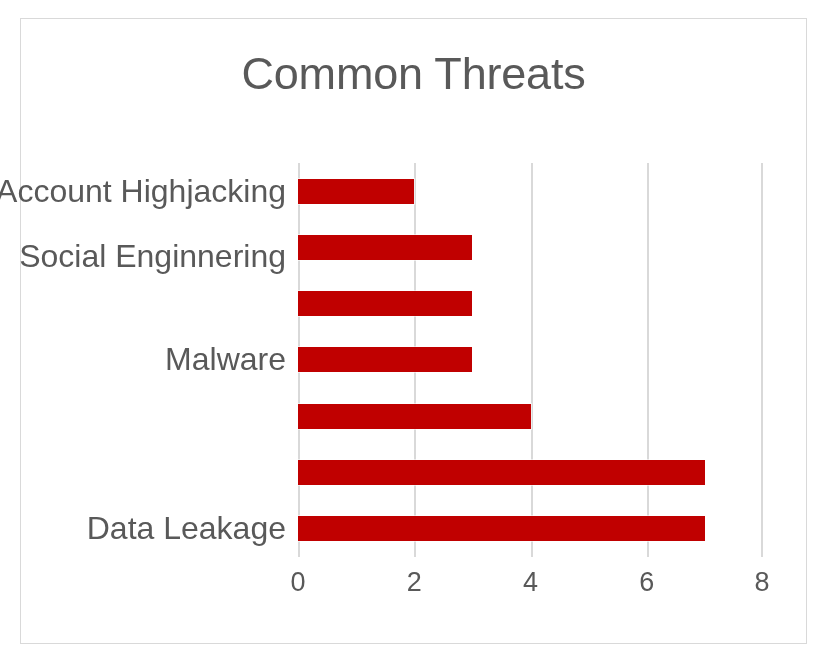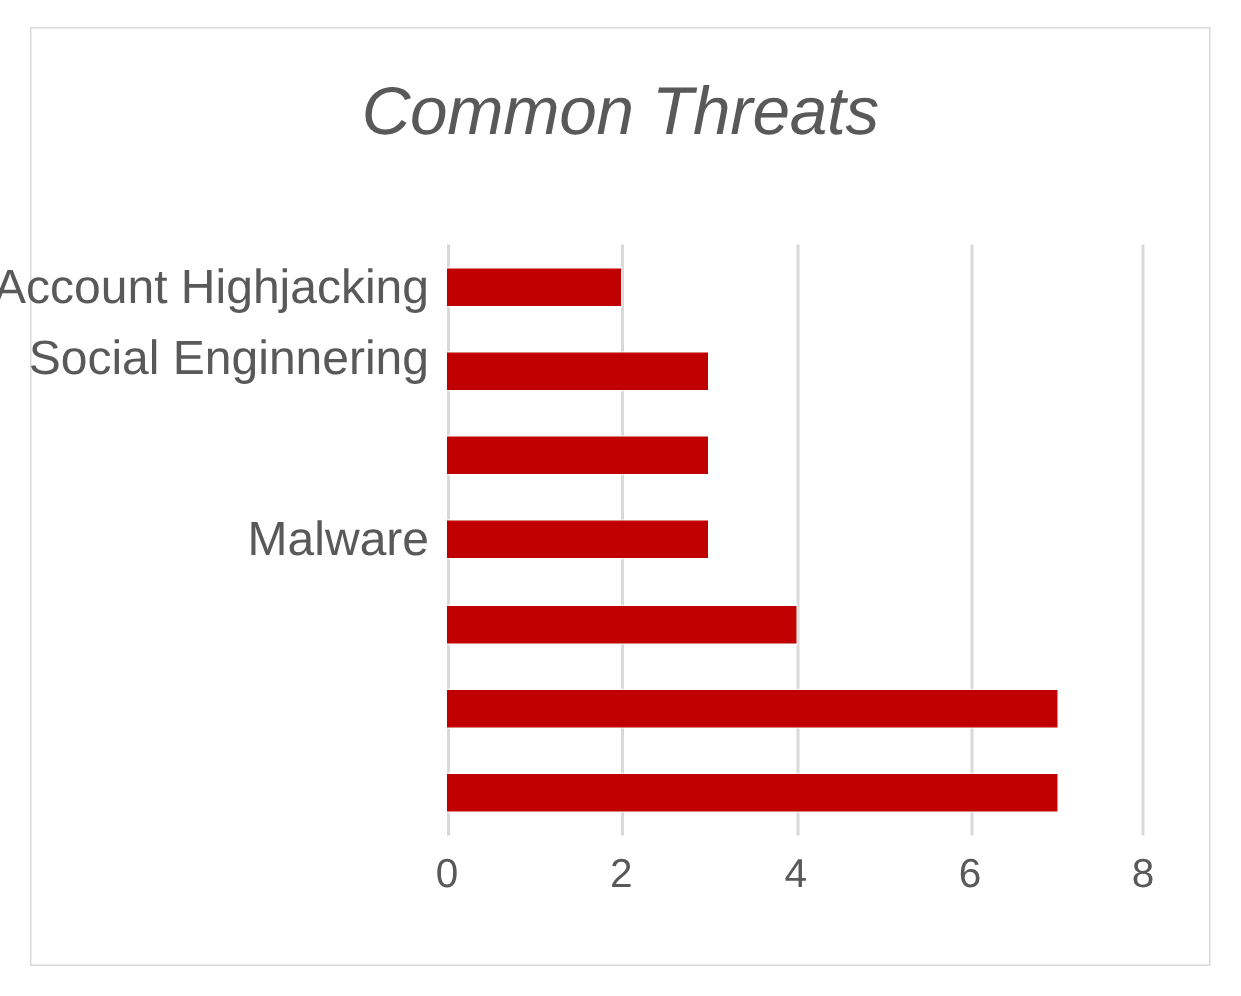--- a/index.html
+++ b/index.html
@@ -109,26 +109,27 @@
     text-align: center;
     font-size: 27px;
     color: #595959;
   }
 </style>
 </head>
 <body>
 
 <div id="chart-frame" style="border-color: rgb(217, 217, 217);">
 
-  <div id="chart-title" style="color: rgb(89, 89, 89); font-style: italic;">Common Threats</div>
+  <div id="chart-title" style="color: rgb(89, 89, 89);">Common Threats</div>
 
   <div id="category-labels">
     <div class="cat-label" style="top: 0px; color: rgb(89, 89, 89);">Account Highjacking</div>
-    <div class="cat-label" style="top: 47px; color: rgb(89, 89, 89);">Social Enginnering</div>
+    <div class="cat-label" style="top: 65px; color: rgb(89, 89, 89);">Social Enginnering</div>
     <div class="cat-label" style="top: 168.85px; color: rgb(89, 89, 89);">Malware</div>
+    <div class="cat-label" style="top: 337.71px; color: rgb(89, 89, 89);">Data Leakage</div>
   </div>
 
   <div id="plot-area">
     <div class="gridline" style="left: 0px; background: rgb(217, 217, 217);"></div>
     <div class="gridline" style="left: 116.25px; background: rgb(217, 217, 217);"></div>
     <div class="gridline" style="left: 232.5px; background: rgb(217, 217, 217);"></div>
     <div class="gridline" style="left: 348.75px; background: rgb(217, 217, 217);"></div>
     <div class="gridline" style="left: 463px; background: rgb(217, 217, 217);"></div>
 
     <div class="bar-row" style="top:0px;">

